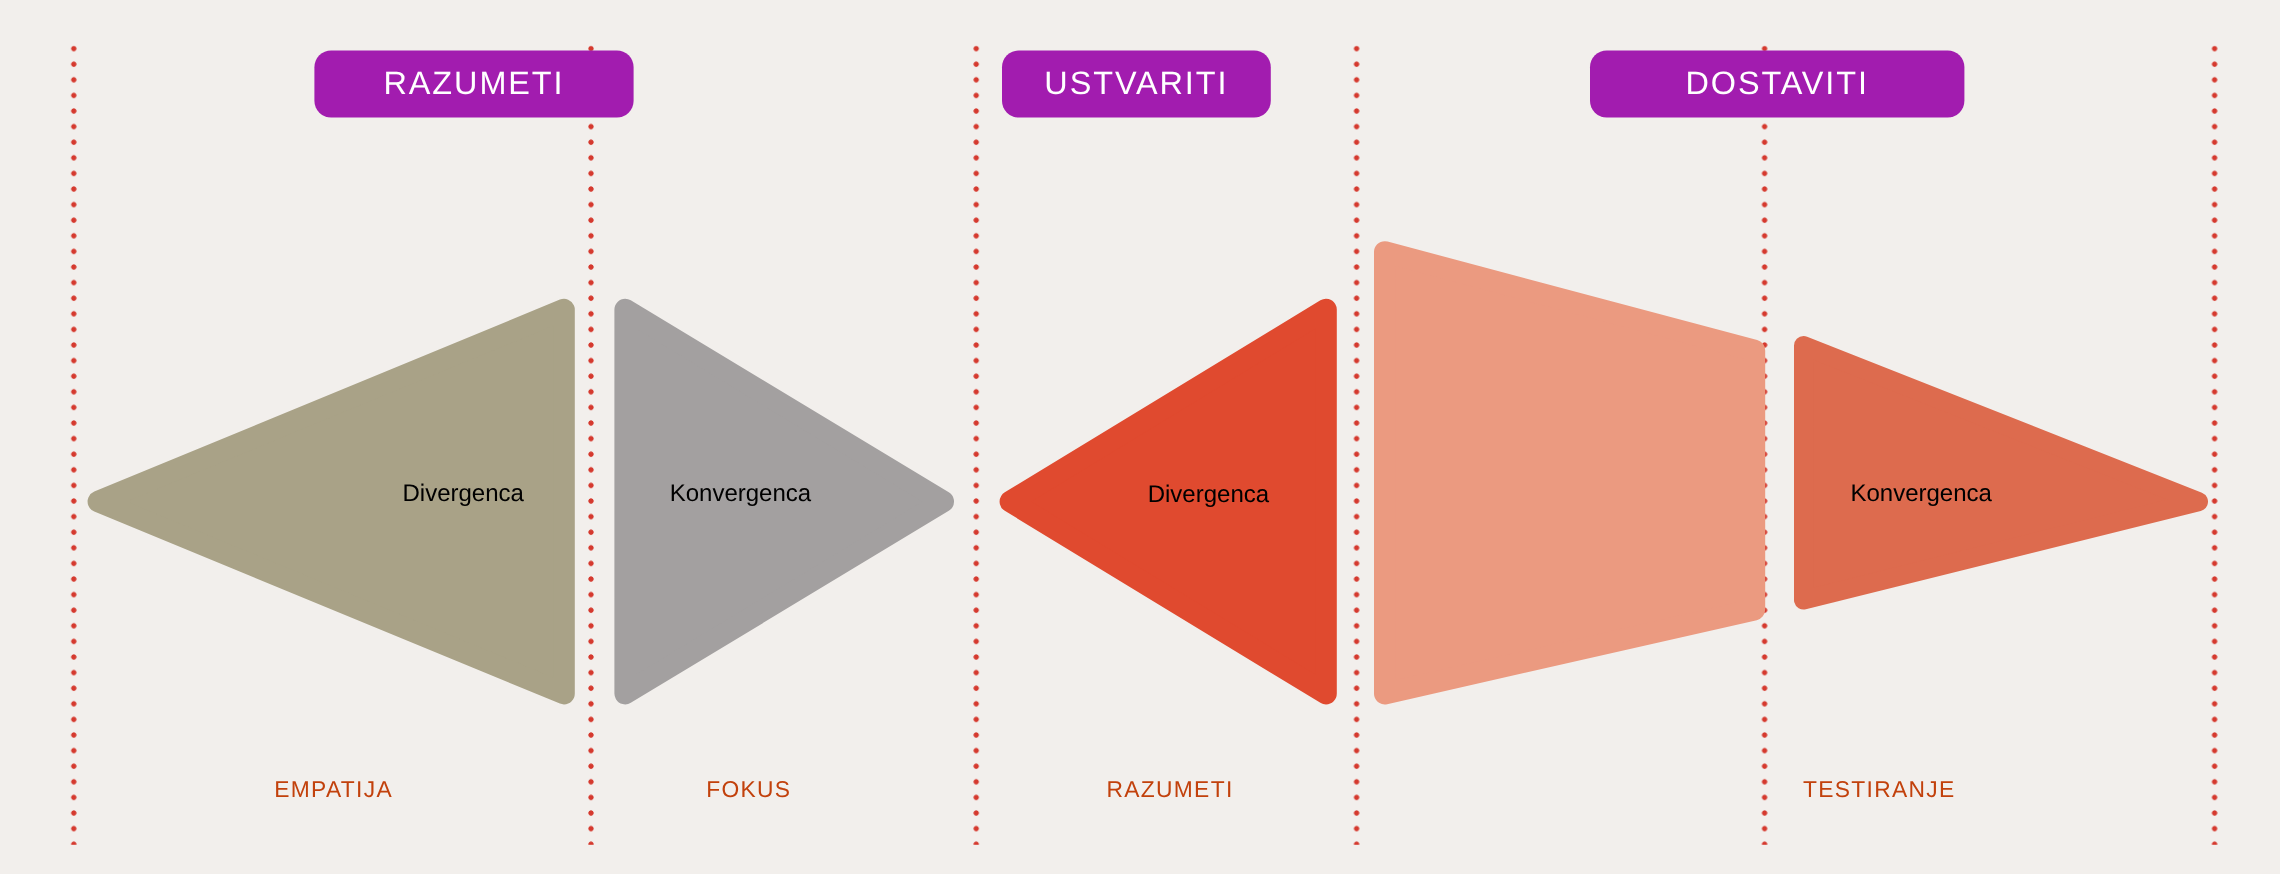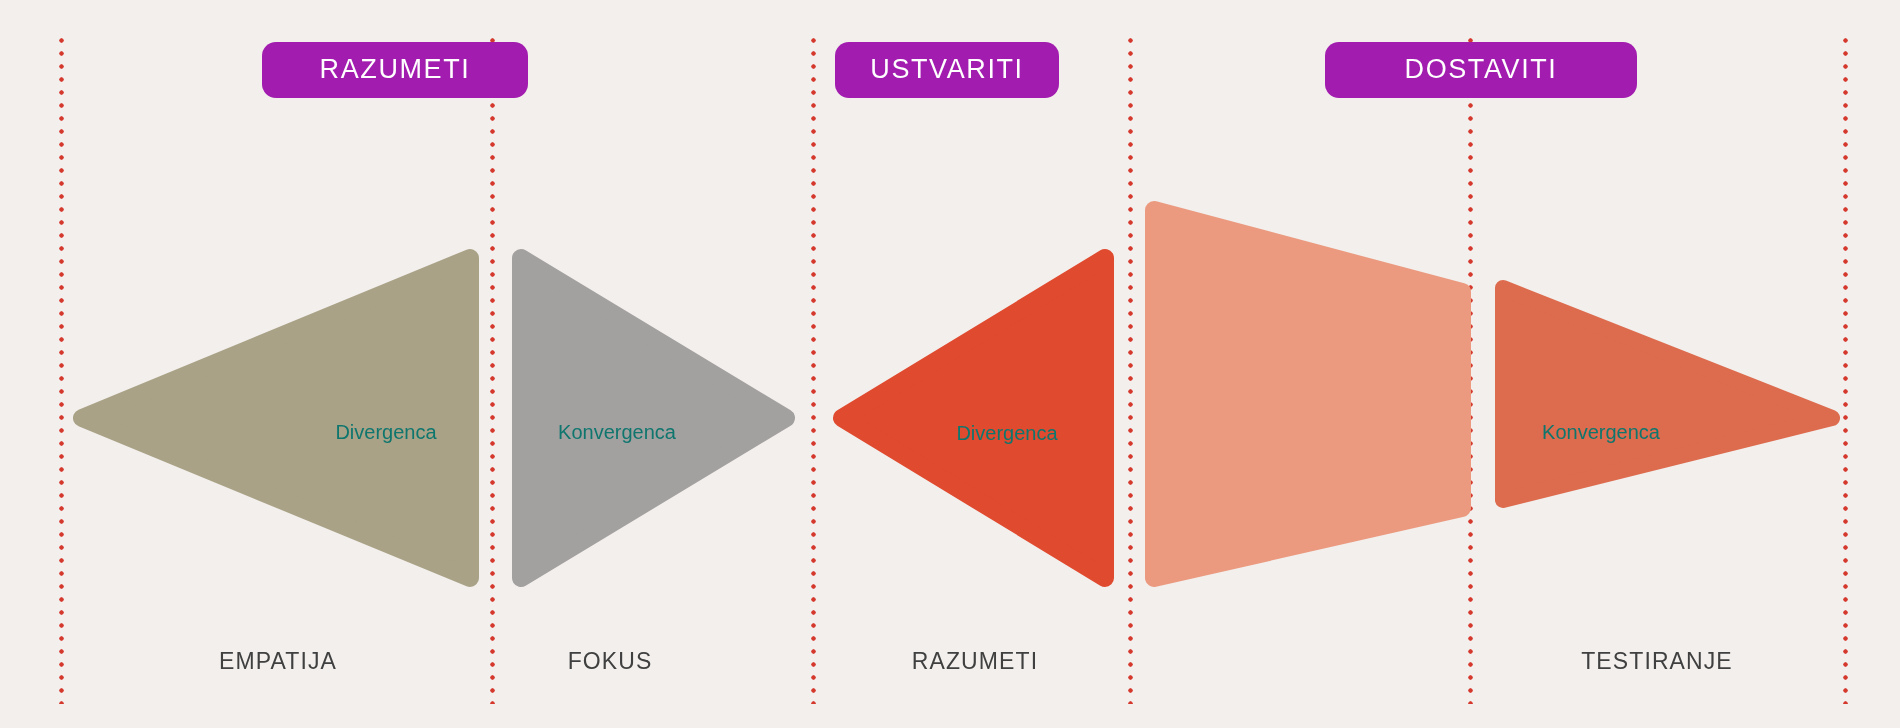--- a/index.html
+++ b/index.html
@@ -54,33 +54,32 @@
     left: 0;
     top: 0;
     width: 1900px;
     height: 728px;
     pointer-events: none;
   }
 
   
   .shape-label {
     position: absolute;
-    color: #0f766e;
+    color: #000000;
     font-size: 20px;
     white-space: nowrap;
     transform: translate(-50%, -50%);
-    margin-top: 20px;
   }
 
   
   .stage-label {
     position: absolute;
     top: 648px;
-    color: #404040;
-    font-size: 23px;
+    color: #c2410c;
+    font-size: 19px;
     letter-spacing: 1.1px;
     white-space: nowrap;
     transform: translateX(-50%);
   }
 </style>
 </head>
 <body>
 
 <div id="stage">
 
@@ -113,17 +112,17 @@
 
     <path fill="#dd6b4e" stroke="#dd6b4e" stroke-width="16" stroke-linejoin="round" d="M 1503 288 L 1832 418 L 1503 500 Z"></path>
   </svg>
 
   <div class="shape-label" style="left:386px; top:412px;">Divergenca</div>
   <div class="shape-label" style="left:617px; top:412px;">Konvergenca</div>
   <div class="shape-label" style="left:1007px; top:413px;">Divergenca</div>
   <div class="shape-label" style="left:1601px; top:412px;">Konvergenca</div>
 
   <div class="stage-label" style="left:278px;">EMPATIJA</div>
-  <div class="stage-label" style="left:610px;">FOKUS</div>
+  <div class="stage-label" style="left:624px;">FOKUS</div>
   <div class="stage-label" style="left:975px;">RAZUMETI</div>
-  <div class="stage-label" style="left:1657px;">TESTIRANJE</div>
+  <div class="stage-label" style="left:1566px;">TESTIRANJE</div>
 
 </div>
 
 </body></html>

